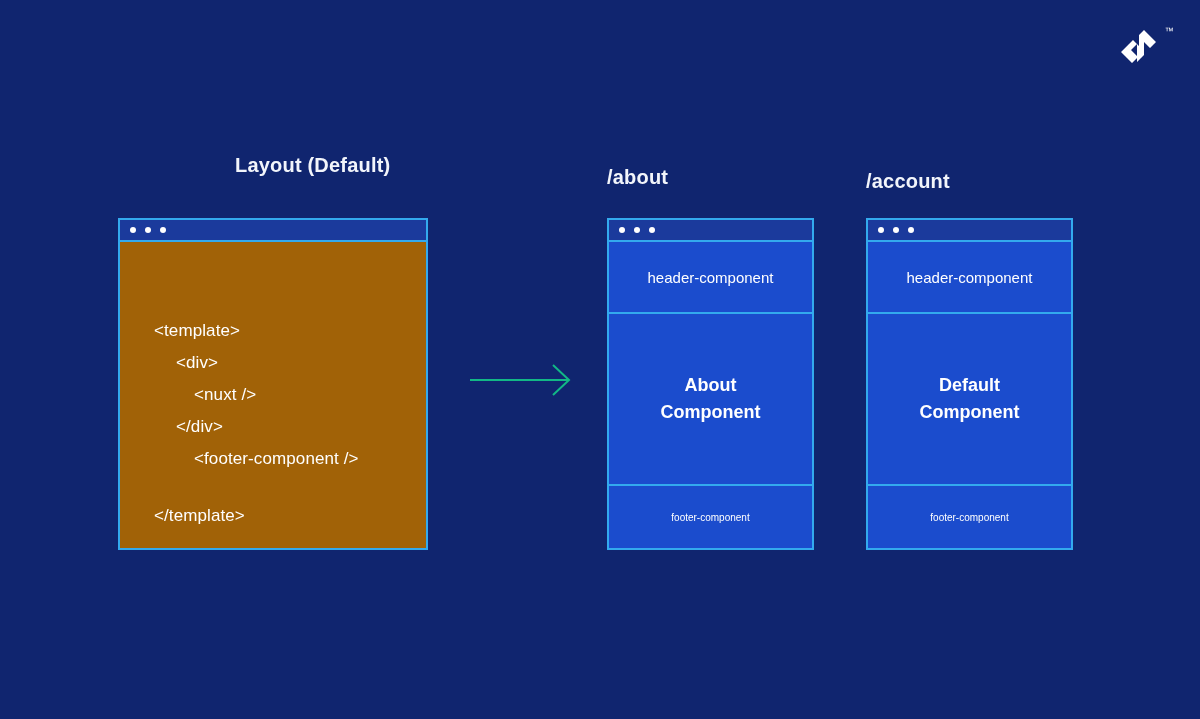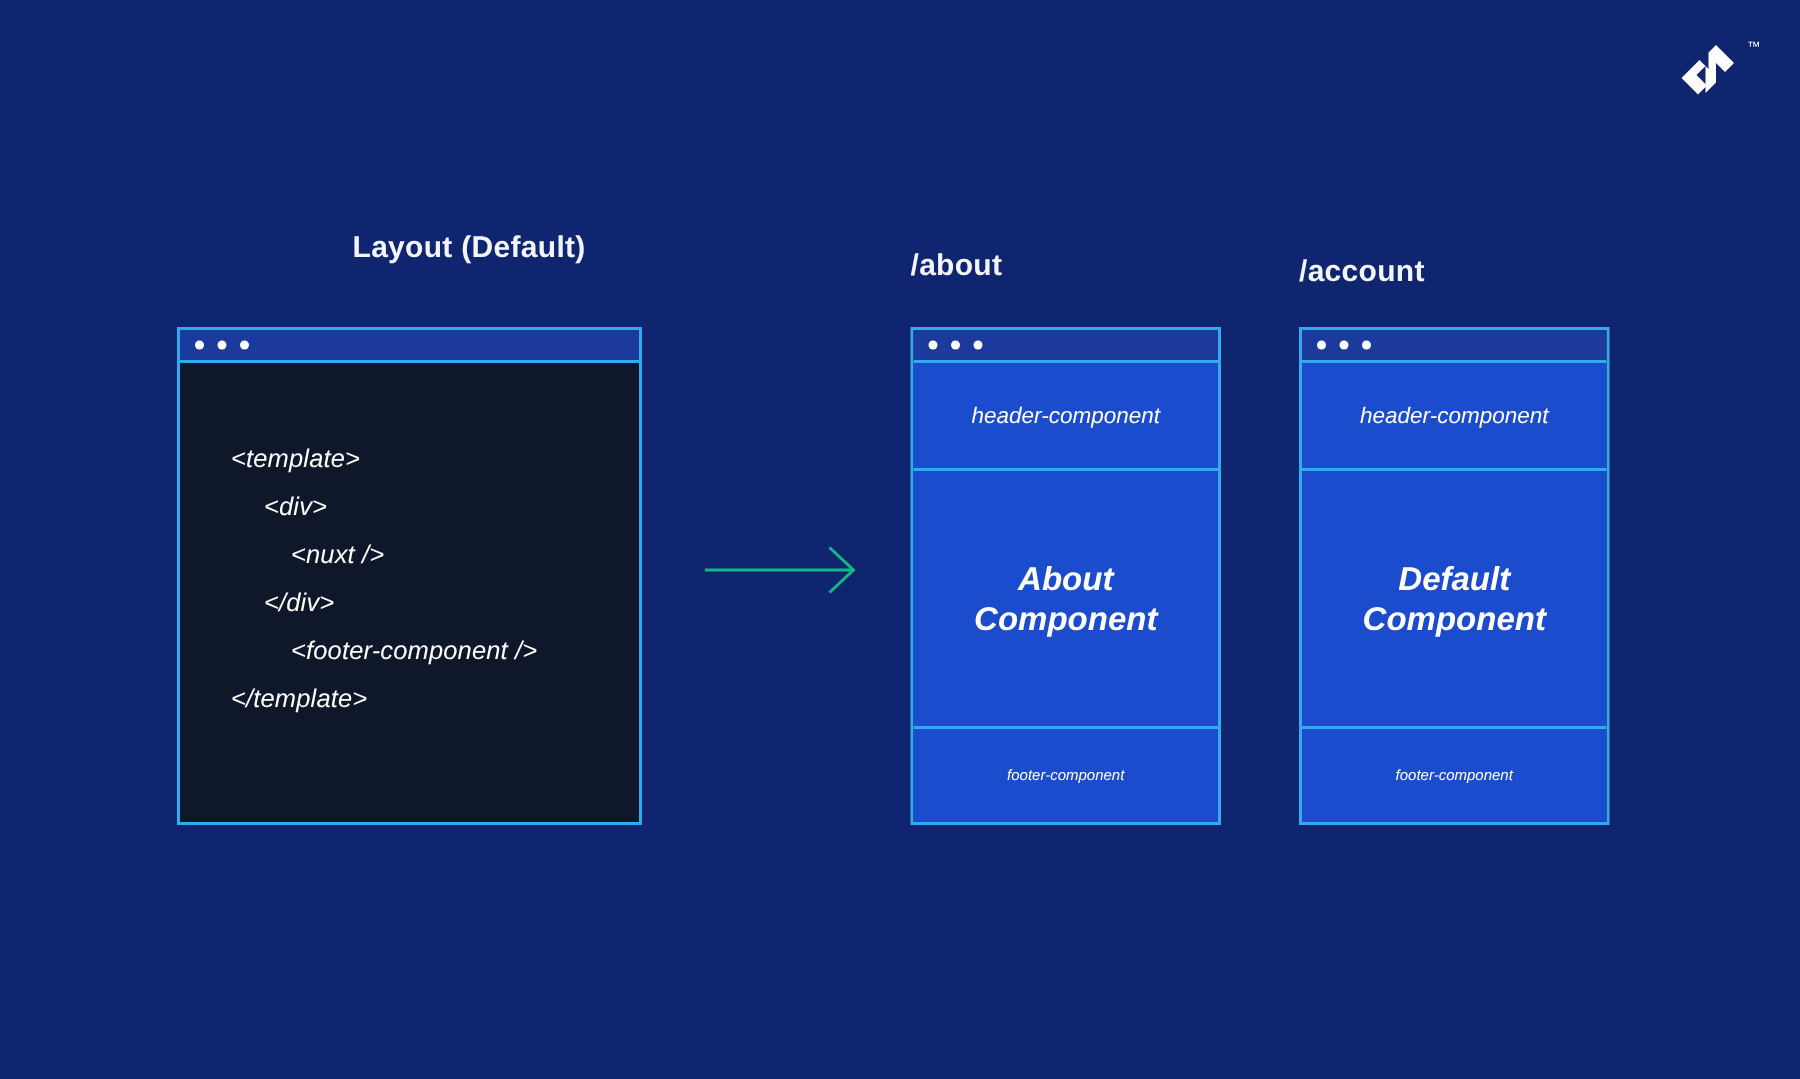--- a/index.html
+++ b/index.html
@@ -52,24 +52,23 @@
   }
   #title-layout  { left: 194px; top: 154px; margin-left: 41px; }
   #title-about   { left: 607px; top: 166px; }
   #title-account { left: 866px; top: 170px; }
 
   
   .window {
     position: absolute;
     box-sizing: border-box;
     border: 2px solid #33aaee;
-    background: #0f172a;
+    background: #a16207;
     display: flex;
     flex-direction: column;
-    font-style: italic;
   }
   #window-layout  { left: 118px; top: 218px; width: 310px; height: 332px; }
   #window-about   { left: 607px; top: 218px; width: 207px; height: 332px; }
   #window-account { left: 866px; top: 218px; width: 207px; height: 332px; }
 
   .titlebar {
     height: 20px;
     flex: 0 0 20px;
     background: #1b3a9c;
     border-bottom: 2px solid #33aaee;
@@ -98,21 +97,21 @@
     padding: 48px 0 0 34px;
     box-sizing: border-box;
   }
   .code-line {
     color: #ffffff;
     font-size: 17px;
     line-height: 32px;
     white-space: pre;
     letter-spacing: 0.1px;
   }
-  .ind-0 { padding-left: 0px; }
+  .ind-0 { padding-left: 0px; margin-top: 25px; }
   .ind-1 { padding-left: 22px; }
   .ind-2 { padding-left: 40px; }
 
   
   .section {
     box-sizing: border-box;
     display: flex;
     align-items: center;
     justify-content: center;
     text-align: center;
@@ -121,21 +120,21 @@
   }
   .section-header {
     flex: 0 0 72px;
     height: 72px;
     border-bottom: 2px solid #33aaee;
     font-size: 15px;
   }
   .section-main {
     flex: 1 1 auto;
     border-bottom: 2px solid #33aaee;
-    font-size: 22px;
+    font-size: 18px;
     font-weight: bold;
     line-height: 27px;
   }
   .section-footer {
     flex: 0 0 62px;
     height: 62px;
     font-size: 10px;
   }
 
   

